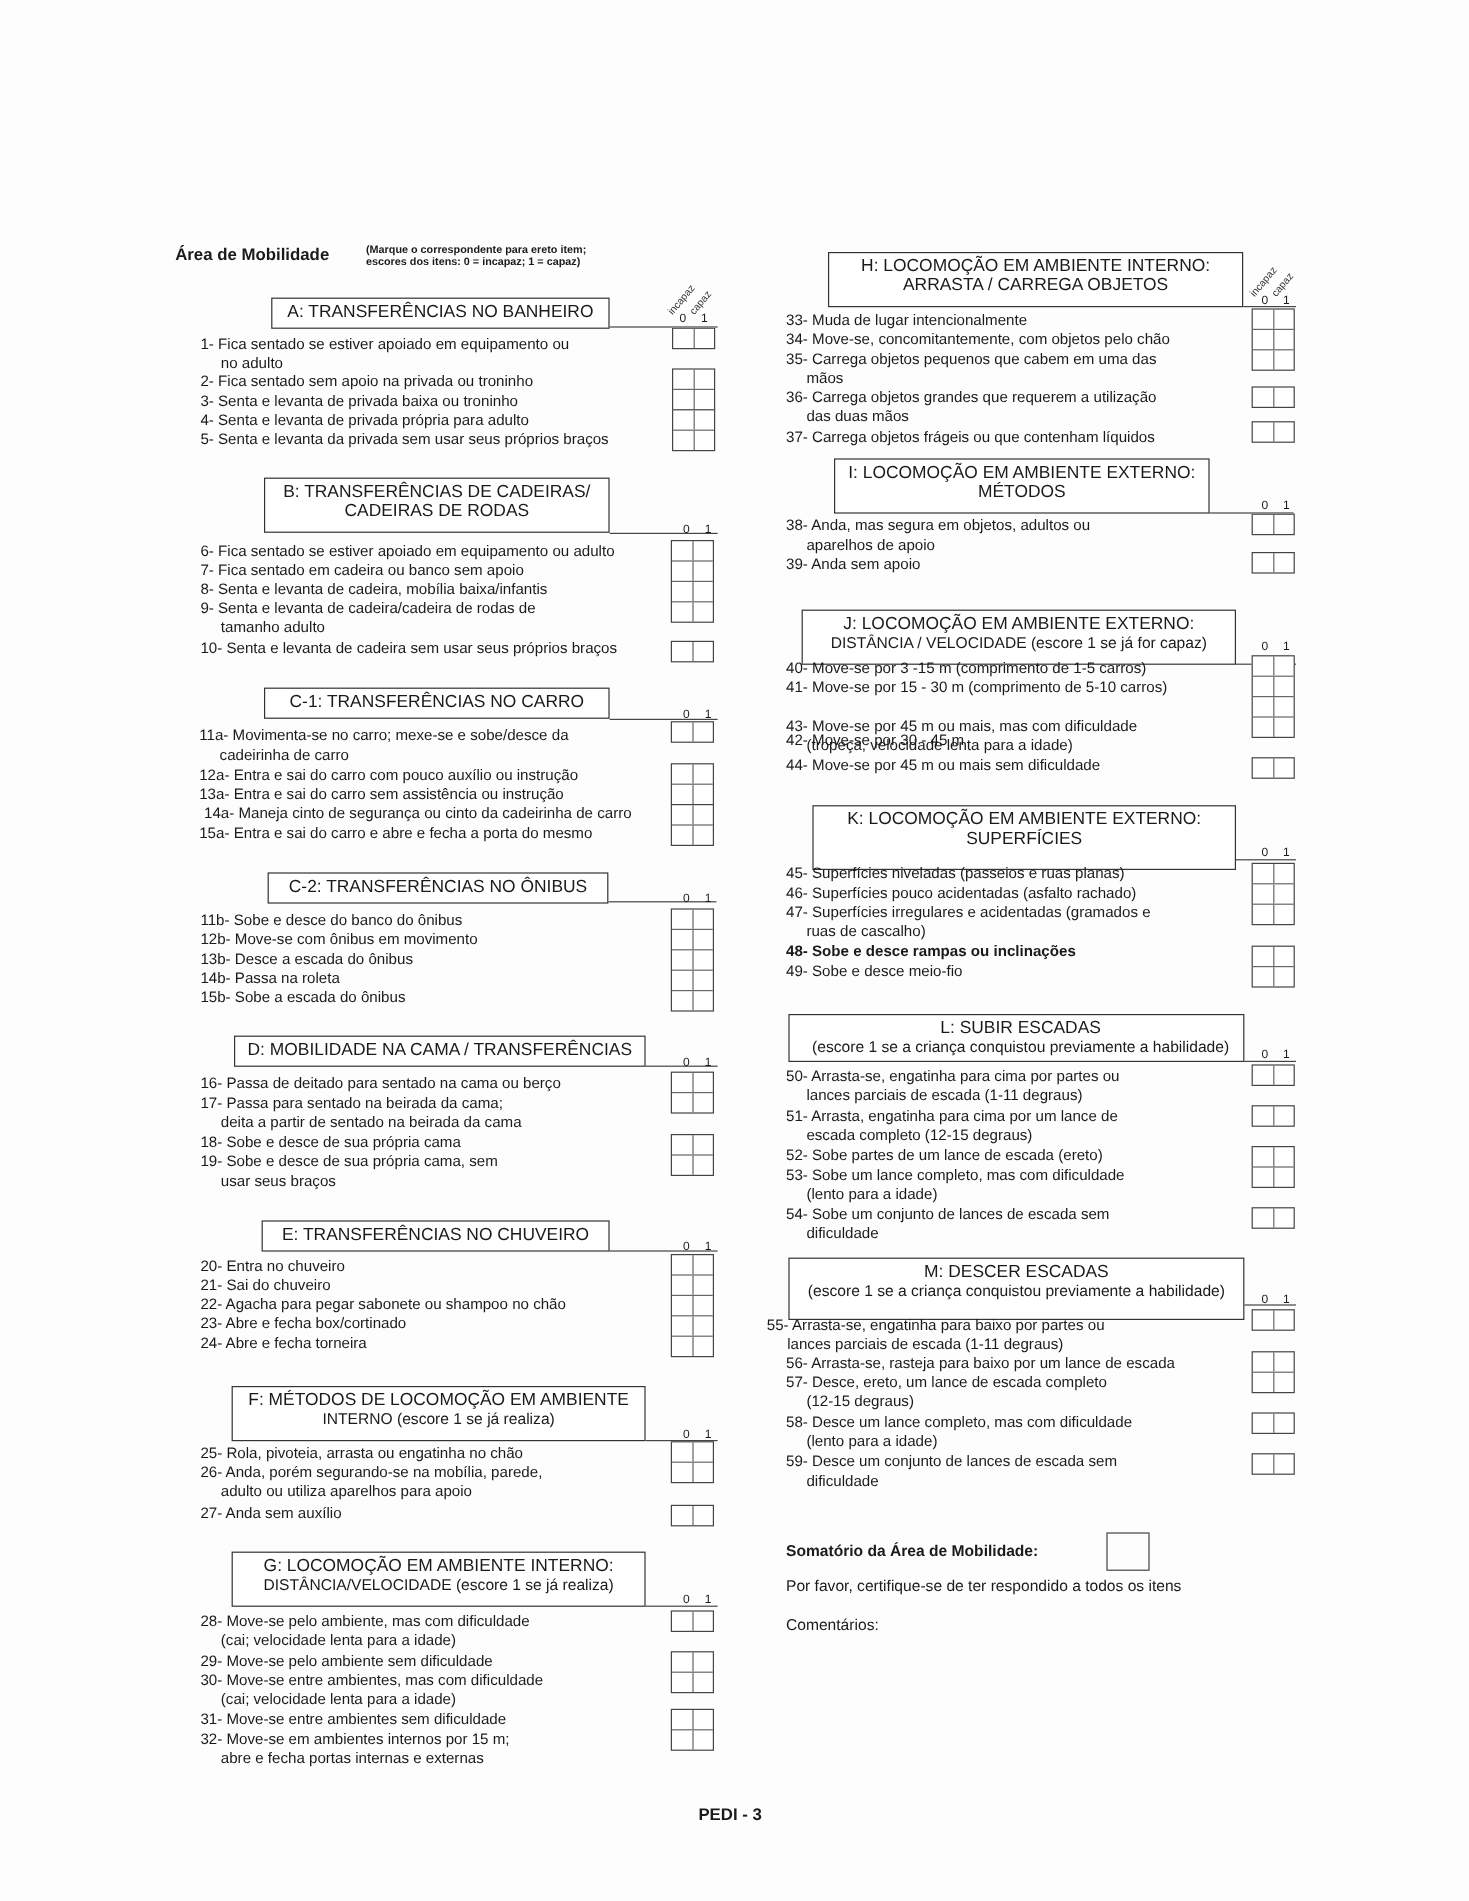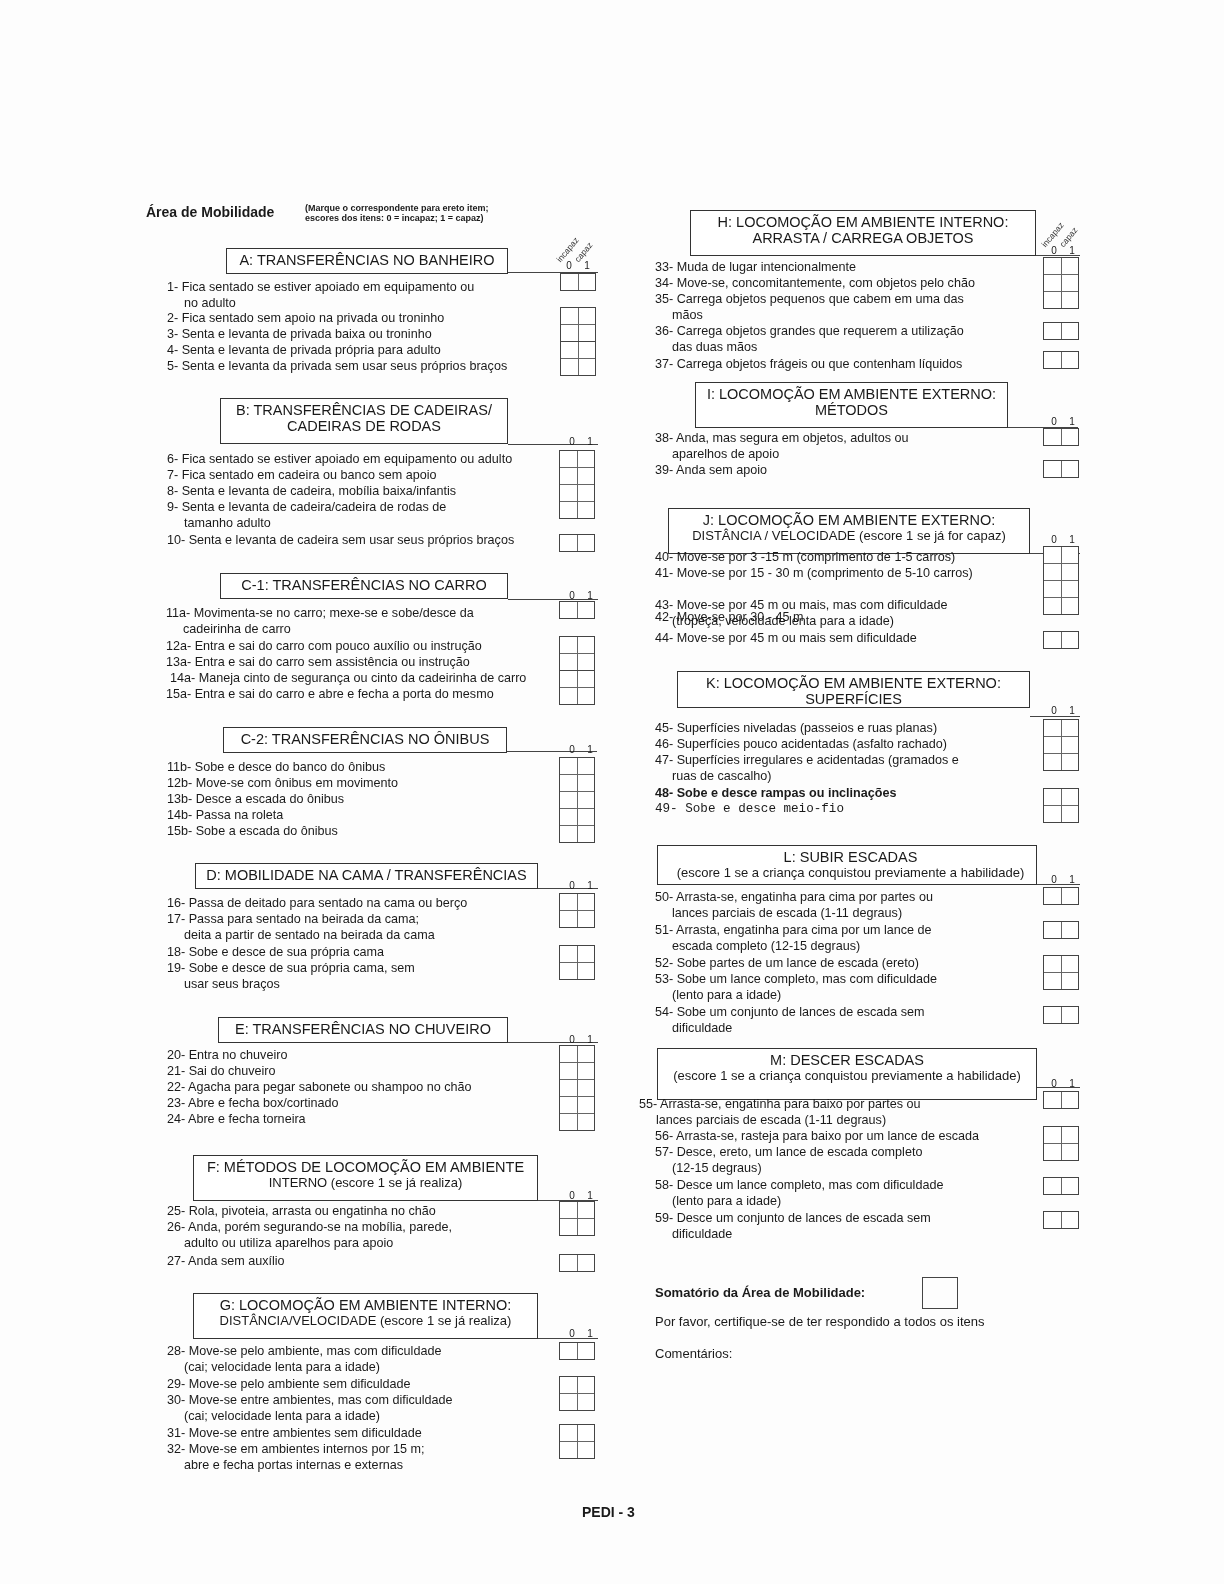--- a/index.html
+++ b/index.html
@@ -419,31 +419,31 @@
         </div>
       </div>
       <div class="boxes" style="left: 1043px; top: 631px;">
         <div class="row">
           <div class="cell"></div>
           <div class="cell"></div>
         </div>
       </div>
     </div>
     <div class="section">
-      <div class="sec-header" style="left: 677px; top: 671px; width: 353px; height: 37px;">
+      <div class="sec-header" style="left: 677px; top: 671px; width: 353px; height: 54px;">
         <div>K: LOCOMOÇÃO EM AMBIENTE EXTERNO:</div>
         <div>SUPERFÍCIES</div>
       </div>
       <div class="rule" style="left: 1030px; top: 716px; width: 50px;"></div>
       <div class="col-heads" style="left: 1045px; top: 705px;"><span>0</span><span>1</span></div>
       <div class="item" style="left: 655px; top: 720px;"><span class="num">45-</span> <span>Superfícies niveladas (passeios e ruas planas)</span></div>
       <div class="item" style="left: 655px; top: 736px;"><span class="num">46-</span> <span>Superfícies pouco acidentadas (asfalto rachado)</span></div>
       <div class="item" style="left: 655px; top: 752px;"><span class="num">47-</span> <span>Superfícies irregulares e acidentadas (gramados e</span><span class="cont">ruas de cascalho)</span></div>
       <div class="item" style="left: 655px; top: 785px; font-weight: bold;"><span class="num">48-</span> <span>Sobe e desce rampas ou inclinações</span></div>
-      <div class="item" style="left: 655px; top: 801px; font-family: Liberation Mono, monospace;"><span class="num">49-</span> <span>Sobe e desce meio-fio</span></div>
+      <div class="item" style="left: 655px; top: 801px;"><span class="num">49-</span> <span>Sobe e desce meio-fio</span></div>
       <div class="boxes" style="left: 1043px; top: 719px;">
         <div class="row">
           <div class="cell"></div>
           <div class="cell"></div>
         </div>
         <div class="row">
           <div class="cell"></div>
           <div class="cell"></div>
         </div>
         <div class="row">

